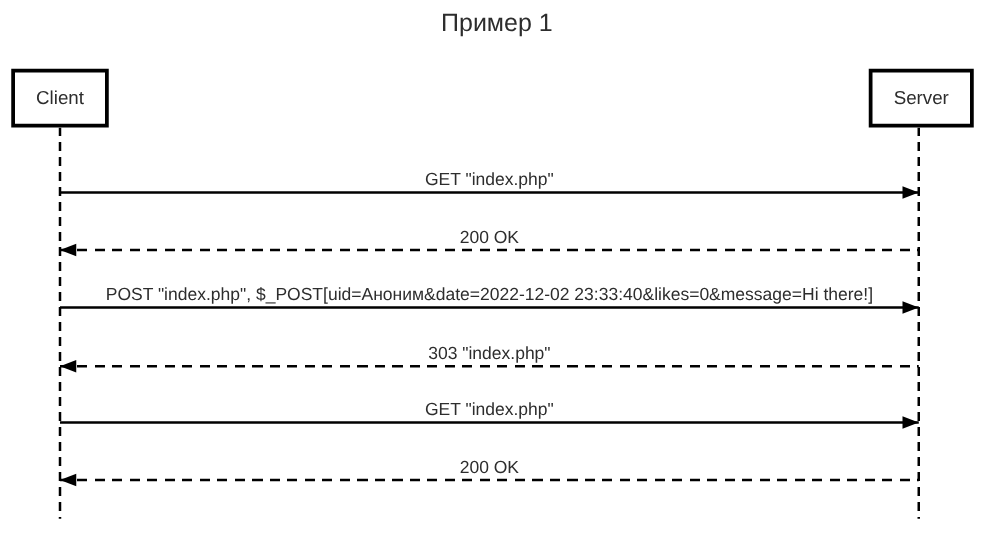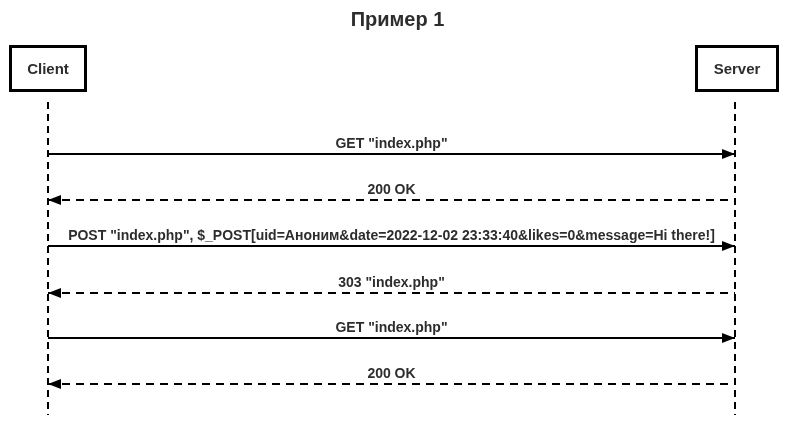--- a/index.html
+++ b/index.html
@@ -1,15 +1,15 @@
 <!DOCTYPE html>
 <html><head>
 <meta charset="utf-8">
 <style>
-  * { margin: 0; padding: 0; box-sizing: border-box; font-weight: bold; }
+  * { margin: 0; padding: 0; box-sizing: border-box; }
   html, body { background: #ffffff; }
   body { font-family: "Liberation Sans", sans-serif; color: #222222; }
 
   .canvas {
     position: relative;
     width: 795px;
     height: 430px;
     background: #ffffff;
     overflow: hidden;
   }
@@ -19,21 +19,21 @@
     top: 8px;
     left: 0;
     width: 100%;
     text-align: center;
     font-size: 20px;
     color: #2d2d2d;
   }
 
   .actor-box {
     position: absolute;
-    top: 45px;
+    top: 55px;
     height: 47px;
     border: 3px solid #000000;
     background: #ffffff;
     display: flex;
     align-items: center;
     justify-content: center;
     font-size: 15px;
     color: #2d2d2d;
     z-index: 3;
   }

